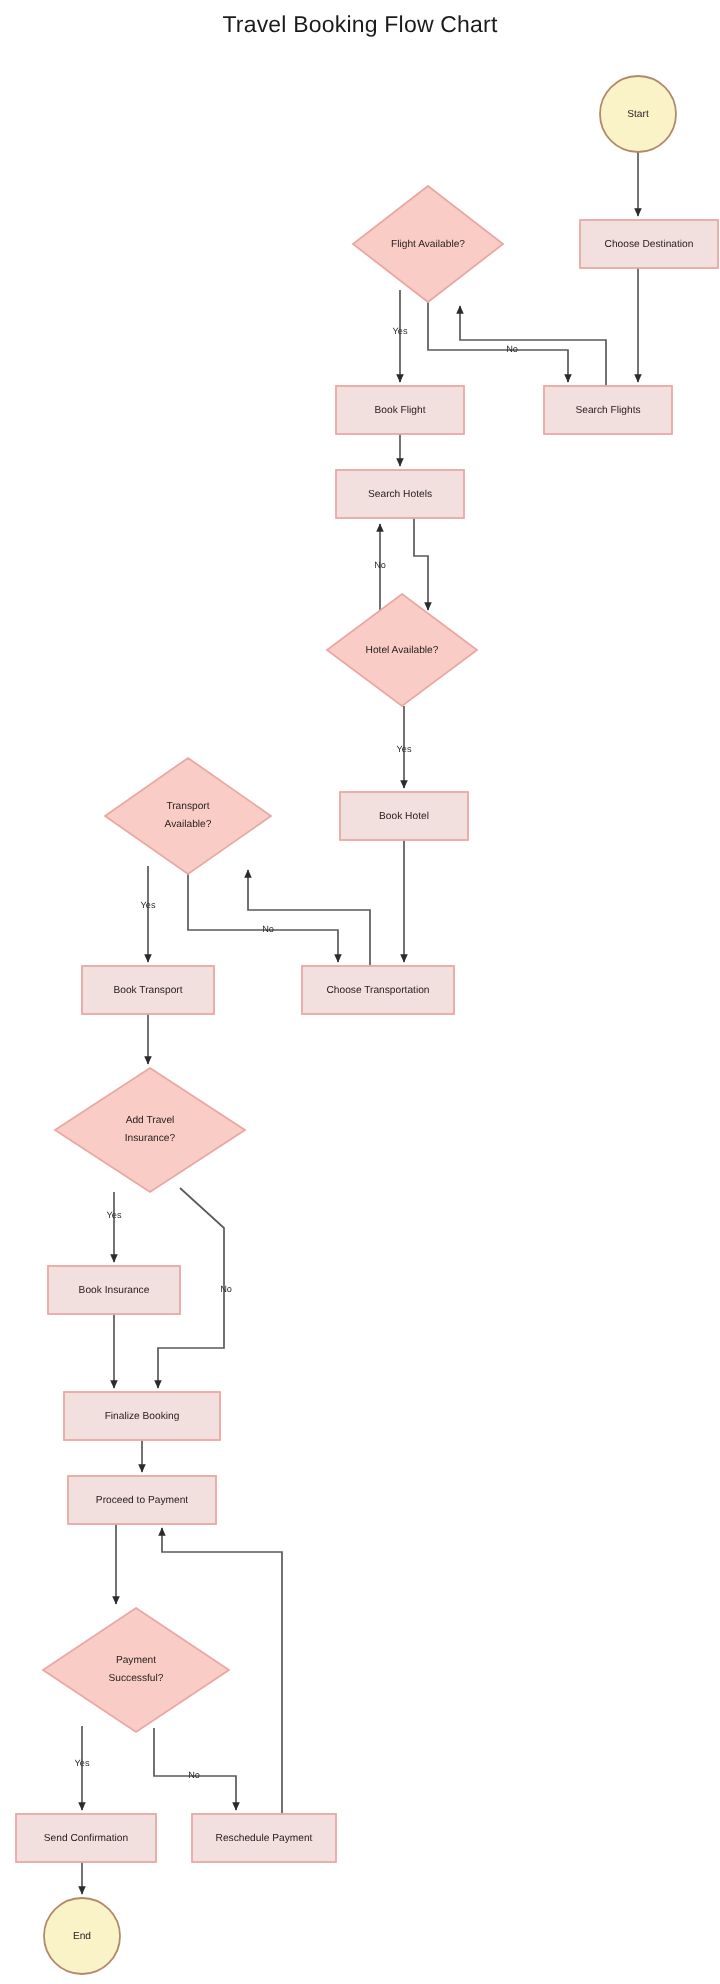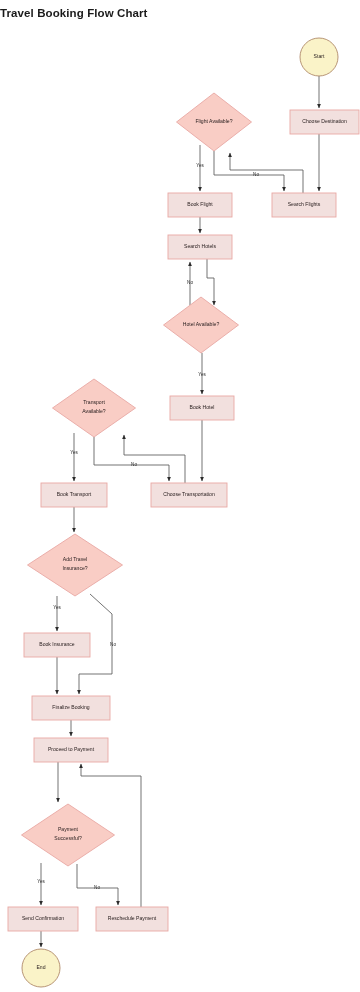--- a/index.html
+++ b/index.html
@@ -12,22 +12,23 @@
     height: 992px;
     position: relative;
     font-family: "Liberation Sans", sans-serif;
     overflow: hidden;
   }
   #chart-title {
     position: absolute;
     left: 0;
     top: 7px;
     width: 360px;
+    text-align: center;
     font-size: 11.5px;
-    font-weight: bold;
+    font-weight: normal;
     color: #1b1b1b;
     letter-spacing: 0.1px;
   }
   #flow-canvas {
     position: absolute;
     left: 0;
     top: 0;
     width: 360px;
     height: 992px;
   }

